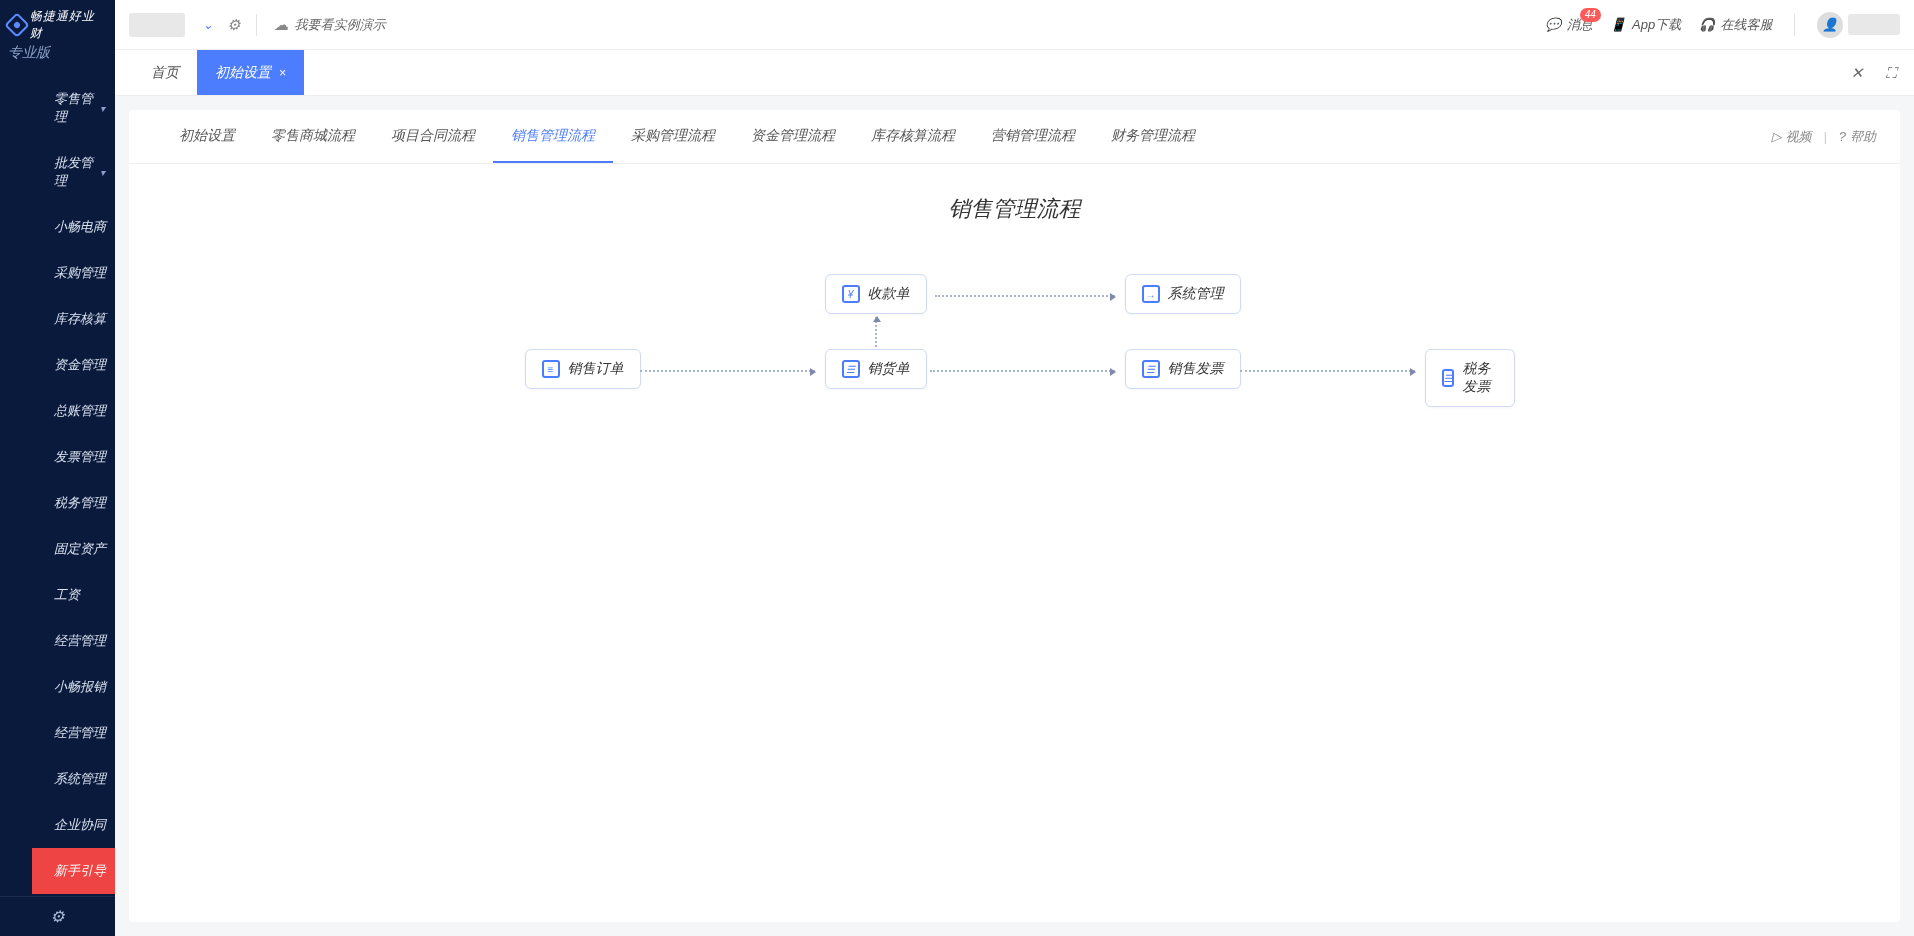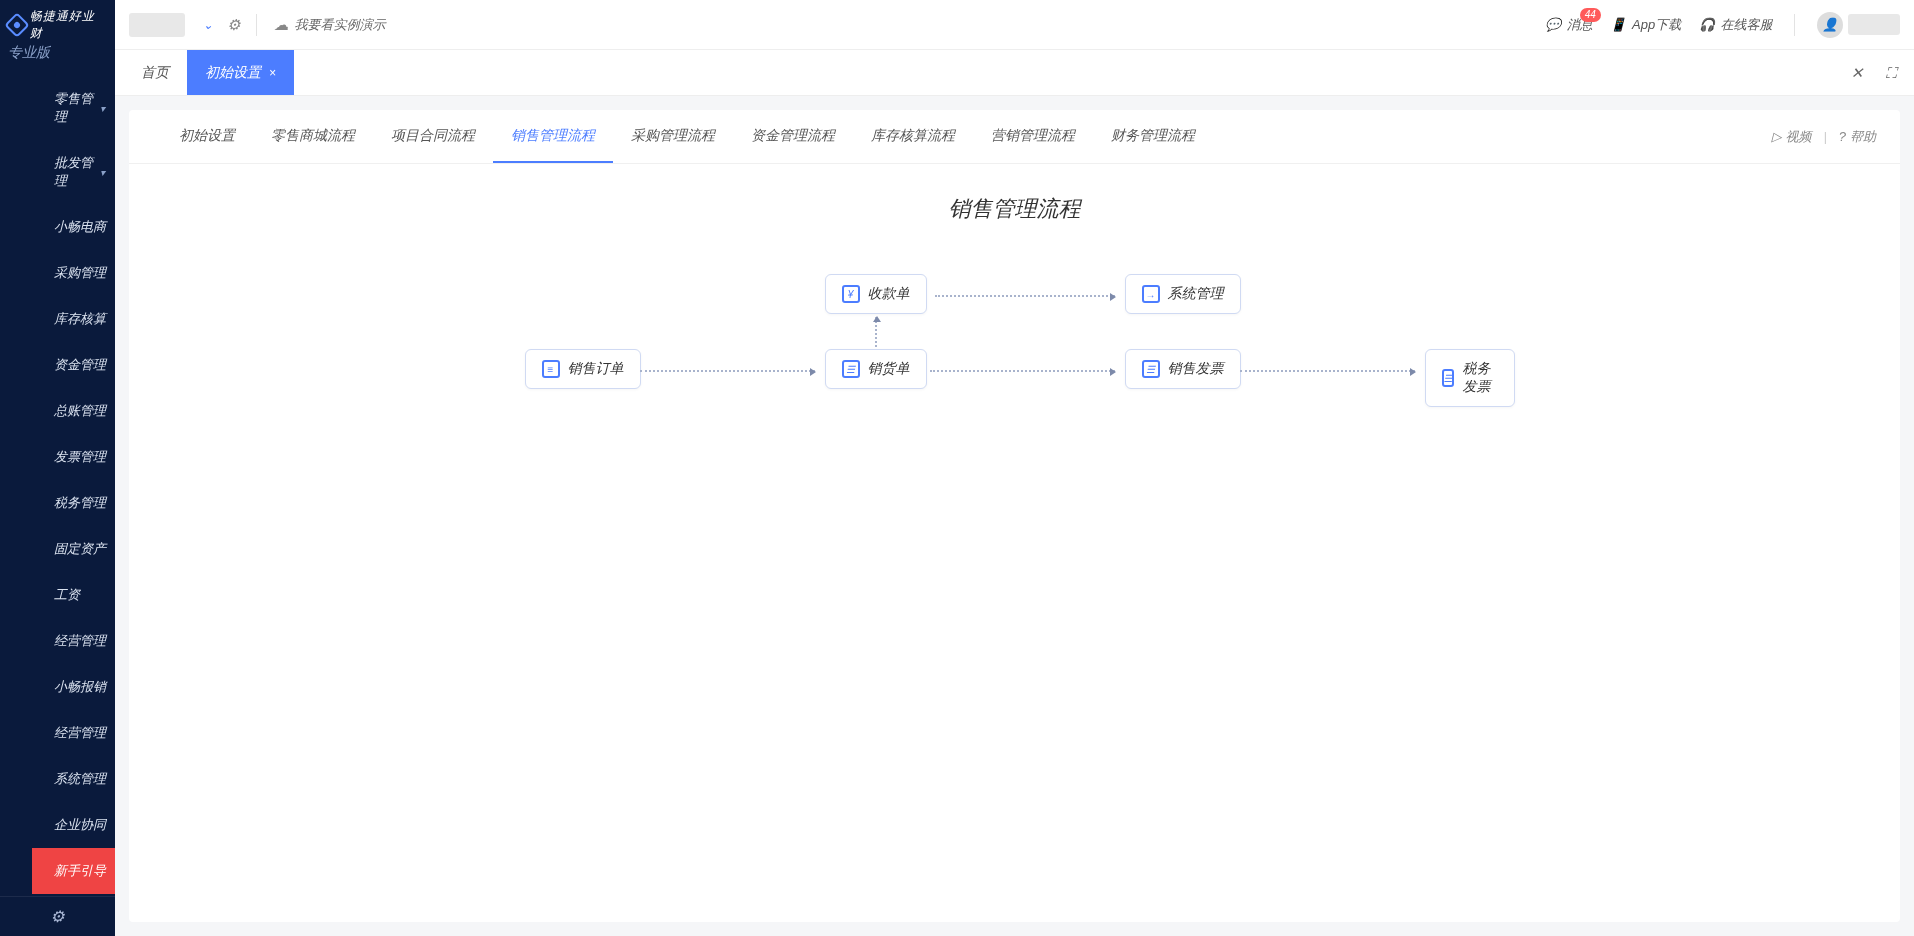--- a/index.html
+++ b/index.html
@@ -28,21 +28,21 @@
 .divider-v { width: 1px; height: 22px; background: #e3e3e3; margin: 0 16px; }
 .demo-link { display: flex; align-items: center; gap: 6px; color: #666; cursor: pointer; font-size: 13px; }
 .cloud-icon { font-size: 15px; color: #888; }
 .spacer { flex: 1; }
 .top-right { display: flex; align-items: center; gap: 18px; }
 .tr-item { display: flex; align-items: center; gap: 5px; color: #555; cursor: pointer; font-size: 13px; position: relative; }
 .badge { position: absolute; top: -8px; right: -8px; background: #ff5a5a; color: #fff; font-size: 10px; border-radius: 8px; padding: 0 5px; line-height: 14px; }
 .avatar { width: 26px; height: 26px; border-radius: 50%; background: #ddd; display: flex; align-items: center; justify-content: center; color: #999; }
 .user-label { background: #e8e8e8; border-radius: 3px; padding: 3px 24px; color: transparent; }
 
-.tabs-bar { height: 46px; background: #fff; display: flex; align-items: center; padding-left: 8px; border-bottom: 1px solid #eee; position: relative; }
+.tabs-bar { height: 46px; background: #fff; display: flex; align-items: center; padding-left: 18px; border-bottom: 1px solid #eee; position: relative; }
 .tab { padding: 0 18px; height: 100%; display: flex; align-items: center; gap: 8px; cursor: pointer; color: #555; font-size: 14px; }
 .tab.active { background: #4c7dff; color: #fff; }
 .tab-close { font-size: 12px; cursor: pointer; }
 .tabs-right { position: absolute; right: 10px; display: flex; gap: 8px; }
 .icon-btn { width: 26px; height: 26px; display: flex; align-items: center; justify-content: center; cursor: pointer; color: #666; font-size: 15px; border: 1px solid transparent; }
 
 .content-wrap { flex: 1; padding: 14px; overflow: auto; }
 .content-card { background: #fff; border-radius: 4px; min-height: 100%; padding: 0; position: relative; }
 
 .sub-tabs { display: flex; align-items: center; gap: 0; padding: 0 32px; border-bottom: 1px solid #f0f0f0; height: 54px; position: relative; }

